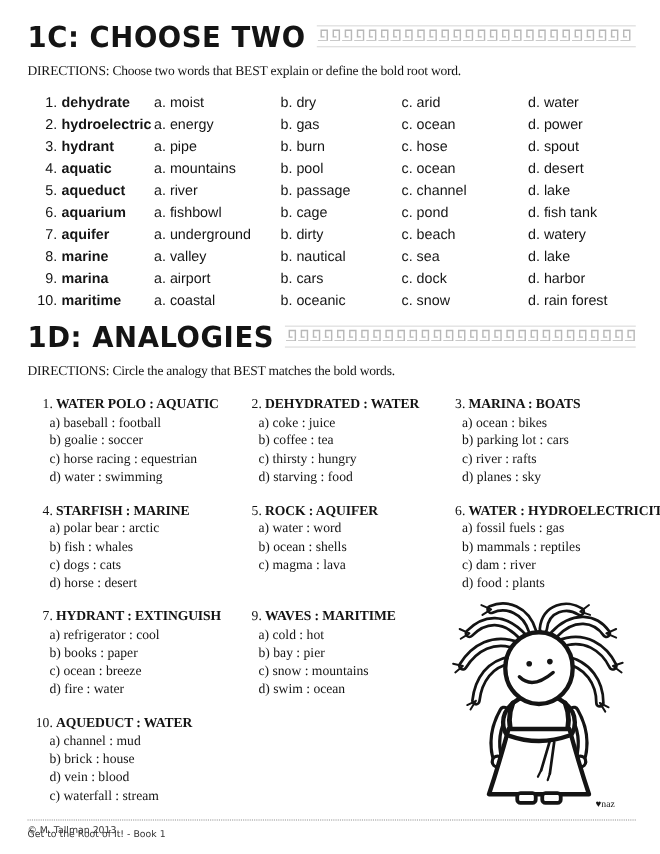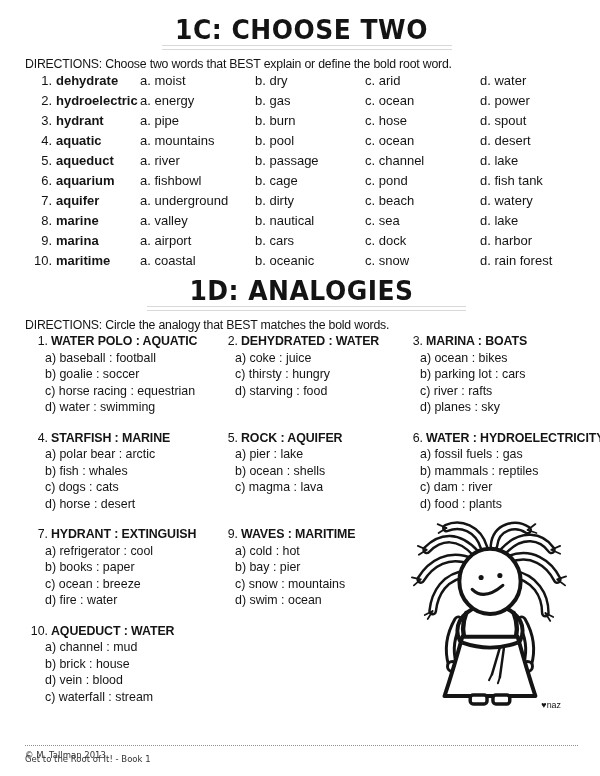--- a/index.html
+++ b/index.html
@@ -1,33 +1,33 @@
 <!DOCTYPE html>
 <html><head>
 <meta charset="utf-8">
 <style>
   html,body{margin:0;padding:0;background:#fff;}
   body{width:600px;height:776px;font-family:"Liberation Sans",sans-serif;color:#141414;overflow:hidden;}
   .page{position:relative;width:600px;height:776px;background:#fff;}
   .content{padding:0 22px 0 25px;}
 
-  .header-row{display:flex;align-items:center;margin-top:16px;height:34px;flex-direction:column;}
+  .header-row{display:flex;align-items:center;margin-top:16px;height:34px;}
   .sec-title{font-family:"DejaVu Sans",sans-serif;font-weight:900;font-size:25px;letter-spacing:.5px;white-space:nowrap;transform:scaleY(1.05);}
   .meander-wrap{flex:1;margin-left:10px;height:16px;border-top:1px solid #d9d9d9;border-bottom:1px solid #d9d9d9;padding:1px 0;overflow:hidden;}
   .meander{height:12px;overflow:hidden;}
 
-  .directions{font-family:Liberation Sans, sans-serif;font-size:12.3px;margin-top:7px;letter-spacing:-.2px;}
-
-  .wordlist{padding-left:5px;}
+  .directions{font-family:Liberation Serif, serif;font-size:12.3px;margin-top:7px;letter-spacing:-.2px;}
+
+  .wordlist{margin-top:11px;padding-left:5px;}
   .wrow{display:grid;grid-template-columns:110px 115px 110px 115px auto;height:20px;line-height:20px;font-size:13px;white-space:nowrap;}
   .num{display:inline-block;width:22px;text-align:right;margin-right:4px;}
   .word{font-weight:bold;}
 
   .sec2-hdr{margin-top:6px;text-align:right;}
-  .agrid{display:grid;grid-template-columns:190px 185px auto;row-gap:14px;margin-top:1px;padding-left:3px;}
+  .agrid{display:grid;grid-template-columns:190px 185px auto;row-gap:14px;margin-top:14px;padding-left:3px;font-family:Liberation Serif, serif;}
   .aitem{font-size:12.4px;line-height:16.5px;white-space:nowrap;}
   .ahdr .inum{display:inline-block;width:20px;text-align:right;margin-right:3px;}
   .ahdr .pair{font-weight:bold;letter-spacing:-.1px;}
   .aopts{padding-left:17px;}
   .art-cell{grid-column:3;grid-row:3 / span 2;position:relative;}
   .art-cell svg{position:absolute;top:-6px;left:2px;}
 
   .rule{position:absolute;left:25px;right:22px;top:729px;border-top:1px dotted #8f8f8f;}
   .footer{position:absolute;top:734px;left:25px;right:22px;font-family:"DejaVu Sans",sans-serif;font-size:8.5px;color:#333;}
   .fleft{position:absolute;left:0;top:0;}
@@ -192,20 +192,21 @@
             <div>a) baseball : football</div>
             <div>b) goalie : soccer</div>
             <div>c) horse racing : equestrian</div>
             <div>d) water : swimming</div>
           </div>
       </div>
       <div class="aitem">
         <div class="ahdr"><span class="inum">2.</span><span class="pair">DEHYDRATED : WATER</span></div>
         <div class="aopts">
             <div>a) coke : juice</div>
+            <div>b) coffee : tea</div>
             <div>c) thirsty : hungry</div>
             <div>d) starving : food</div>
           </div>
       </div>
       <div class="aitem">
         <div class="ahdr"><span class="inum">3.</span><span class="pair">MARINA : BOATS</span></div>
         <div class="aopts">
             <div>a) ocean : bikes</div>
             <div>b) parking lot : cars</div>
             <div>c) river : rafts</div>
@@ -217,21 +218,21 @@
         <div class="aopts">
             <div>a) polar bear : arctic</div>
             <div>b) fish : whales</div>
             <div>c) dogs : cats</div>
             <div>d) horse : desert</div>
           </div>
       </div>
       <div class="aitem">
         <div class="ahdr"><span class="inum">5.</span><span class="pair">ROCK : AQUIFER</span></div>
         <div class="aopts">
-            <div>a) pier : lake</div>
+            <div>a) water : word</div>
             <div>b) ocean : shells</div>
             <div>c) magma : lava</div>
           </div>
       </div>
       <div class="aitem">
         <div class="ahdr"><span class="inum">6.</span><span class="pair">WATER : HYDROELECTRICITY</span></div>
         <div class="aopts">
             <div>a) fossil fuels : gas</div>
             <div>b) mammals : reptiles</div>
             <div>c) dam : river</div>

